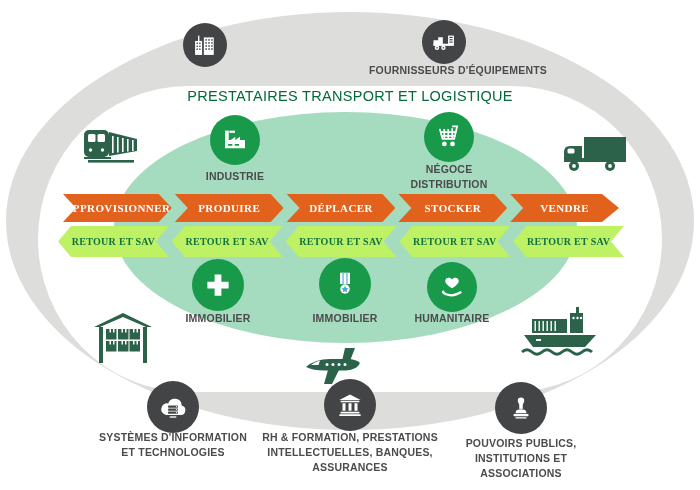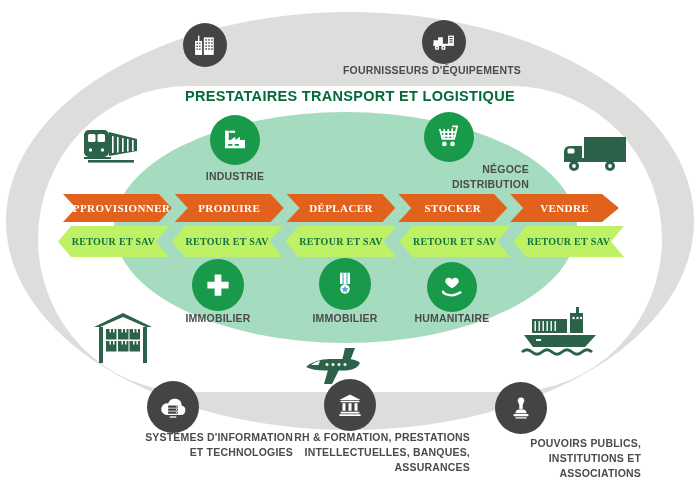--- a/index.html
+++ b/index.html
@@ -11,23 +11,23 @@
   
   #core-ellipse{position:absolute;left:114px;top:112px;width:463px;height:231px;
     border-radius:50%;background:#A5DBBE;}
   
   .badge{position:absolute;border-radius:50%;display:flex;align-items:center;justify-content:center;}
   .badge.green{background:#189A4A;}
   .badge.dark{background:#424445;}
   
   .lbl{position:absolute;color:#4B4B4D;font-size:10.5px;font-weight:bold;
        letter-spacing:.2px;text-align:center;line-height:15px;white-space:nowrap;}
-  .lbl.multi{white-space:normal;text-align:right;}
+  .lbl.multi{white-space:normal;}
   #title{position:absolute;left:0;top:88px;width:700px;text-align:center;
-         color:#04693B;font-size:14.5px;font-weight:bold;letter-spacing:.3px;}
+         color:#04693B;font-size:14.5px;font-weight:normal;letter-spacing:.3px;}
   
   .arrow-row{position:absolute;display:flex;}
   #row-forward{left:63px;top:194px;width:556px;height:28px;gap:3px;}
   #row-return{left:58px;top:226px;width:566px;height:31px;gap:3px;}
   .step{flex:1;background:#E2611C;color:#fff;display:flex;align-items:center;justify-content:center;
         font-family:"Liberation Serif",serif;font-weight:bold;font-size:11px;letter-spacing:.4px;
         clip-path:polygon(0 0,calc(100% - 13px) 0,100% 50%,calc(100% - 13px) 100%,0 100%,13px 50%);}
   .step.last{clip-path:polygon(0 0,calc(100% - 17px) 0,100% 50%,calc(100% - 17px) 100%,0 100%,13px 50%);font-family:Liberation Serif, serif;}
   .ret{flex:1;background:#bef264;color:#0E7245;display:flex;align-items:center;justify-content:center;
        font-family:"Liberation Serif",serif;font-weight:bold;font-size:10px;letter-spacing:.3px;
@@ -83,21 +83,21 @@
           <circle cx="11.5" cy="17" r="0.7" fill="#424445"></circle>
         <rect x="15.5" y="6.5" width="5" height="8.8"></rect>
       </g>
       <g fill="#424445">
         <rect x="16.6" y="7.6" width="2.8" height="1"></rect>
         <rect x="16.6" y="9.6" width="2.8" height="1"></rect>
         <rect x="16.6" y="11.6" width="2.8" height="1"></rect>
       </g>
     </svg>
   </div>
-  <div class="lbl" style="left:282px;top:63px;width:300px">FOURNISSEURS D'ÉQUIPEMENTS</div>
+  <div class="lbl" style="left:308px;top:63px;width:300px">FOURNISSEURS D'ÉQUIPEMENTS</div>
 
   <div id="title">PRESTATAIRES TRANSPORT ET LOGISTIQUE</div>
 
   <div id="core-ellipse"></div>
 
   <div class="badge green" style="left:210px;top:115px;width:50px;height:50px">
     <svg width="30" height="30" viewBox="0 0 24 24">
       <g fill="#fff">
         <rect x="4" y="4.5" width="3" height="9"></rect>
         <rect x="7.5" y="4.5" width="4.5" height="1.8"></rect>

